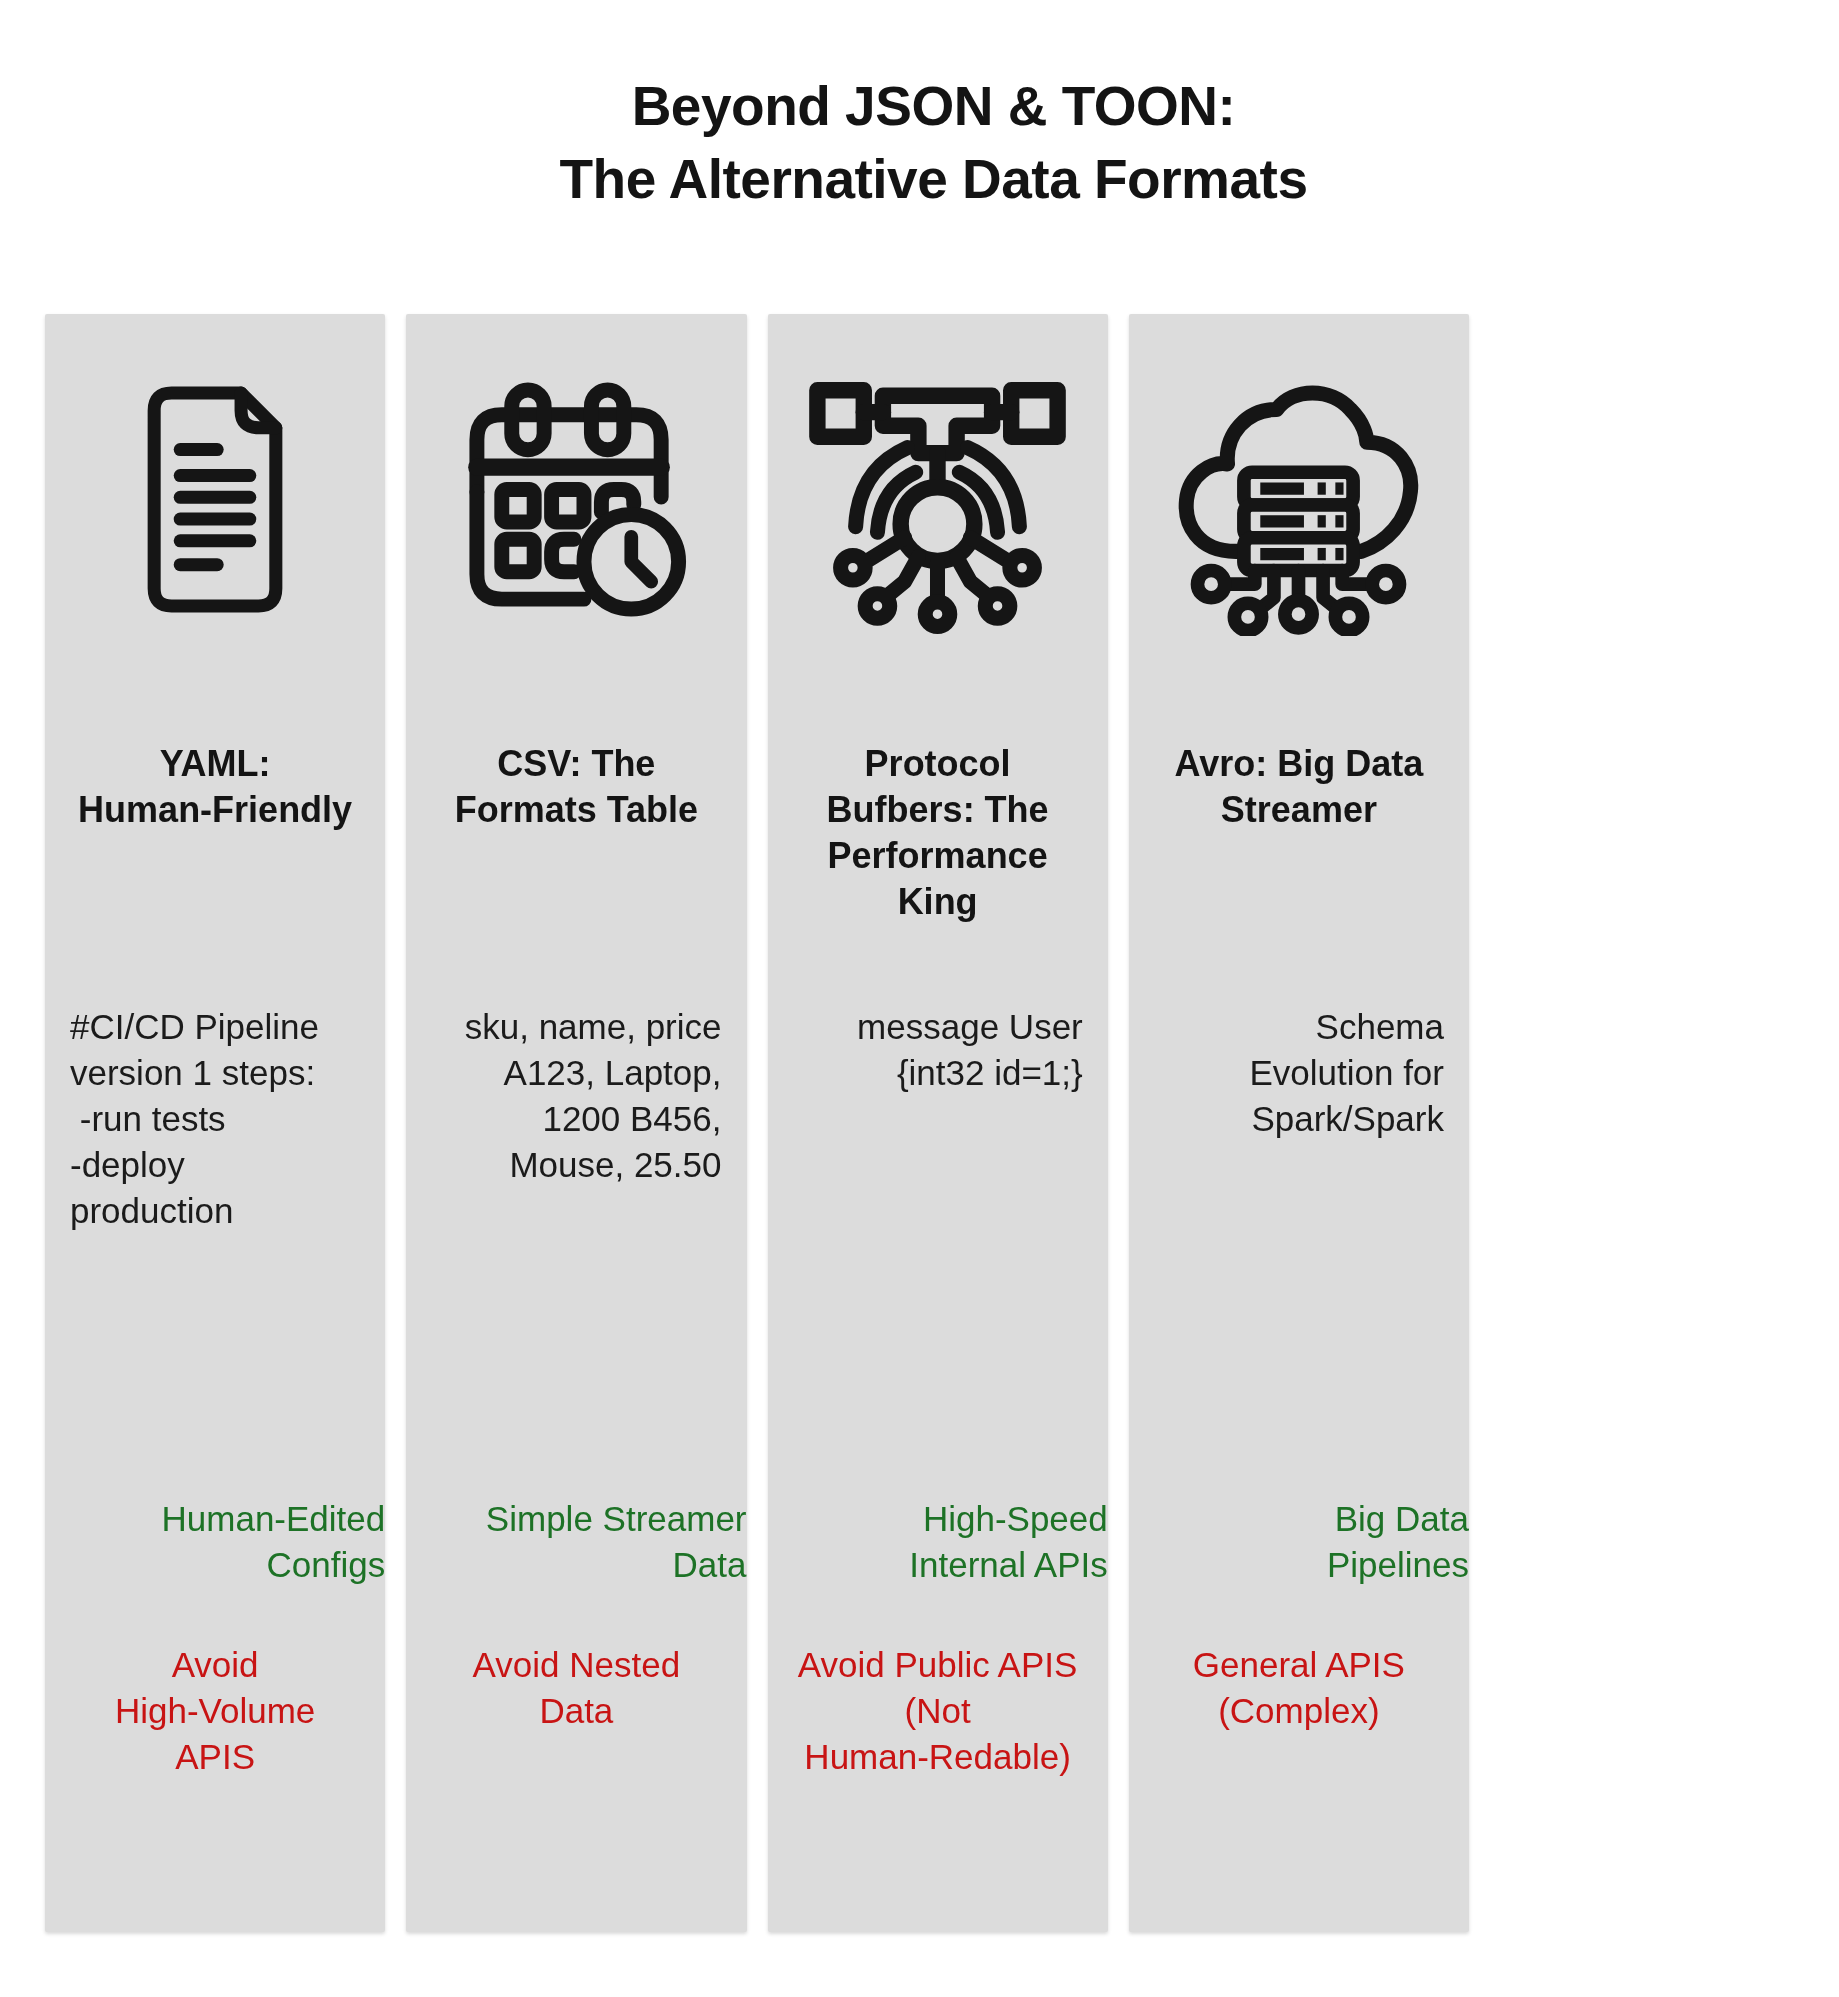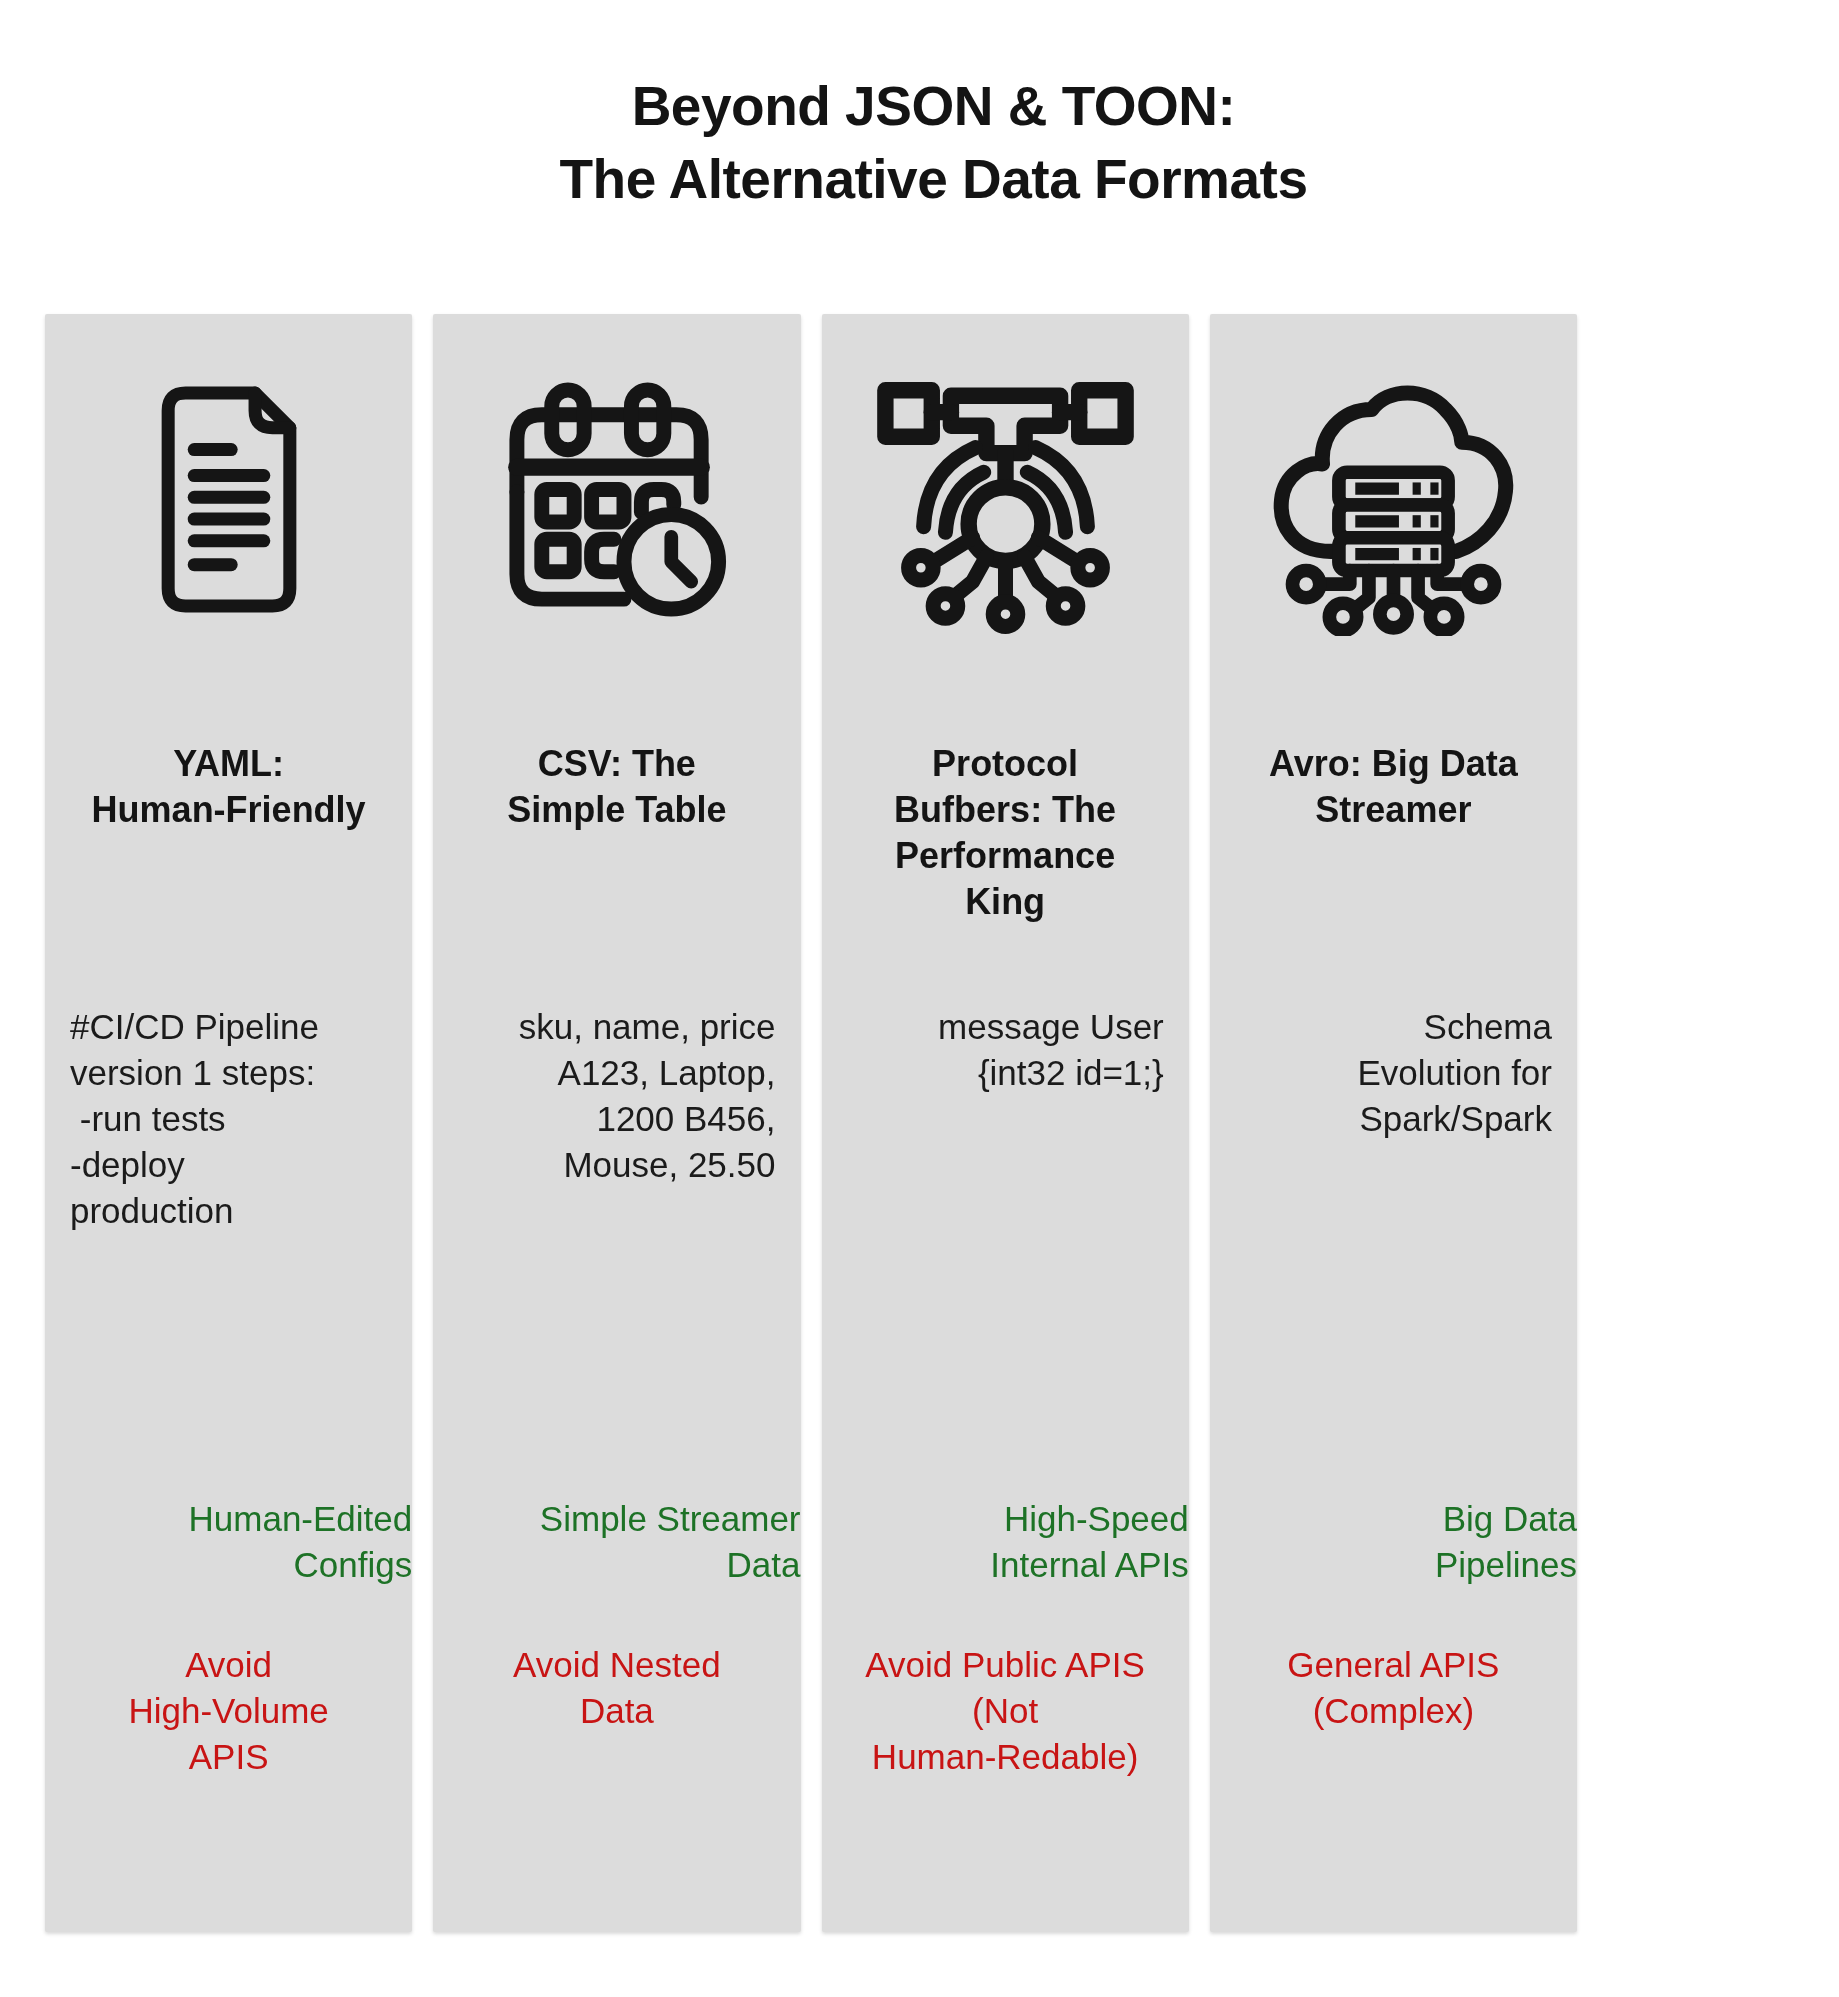--- a/index.html
+++ b/index.html
@@ -24,21 +24,21 @@
     font-weight: 700;
     letter-spacing: -0.5px;
     white-space: pre-line;
     color: var(--text, #141414);
     padding-left: 28px;
   }
   .columns {
     position: absolute;
     left: 45px;
     top: 314px;
-    width: 1532px;
+    width: 1424px;
     height: 1618px;
     display: flex;
     gap: 21px;
   }
   .column {
     flex: 1 1 0;
     position: relative;
     background: var(--column_bg, #dcdcdc);
     border-radius: 2px;
     box-shadow: 0 2px 3.9px rgba(0,0,0,0.15);
@@ -159,21 +159,21 @@
           <rect class="ic" stroke-width="6" x="20" y="46" width="13" height="13" rx="2"></rect>
           <rect class="ic" stroke-width="6" x="40" y="46" width="13" height="13" rx="2"></rect>
           <path class="ic" stroke-width="6" d="M60 55 V51 Q60 46 65 46 H68 Q73 46 73 51 V52"></path>
           <rect class="ic" stroke-width="6" x="20" y="66" width="13" height="13" rx="2"></rect>
           <path class="ic" stroke-width="6" d="M49 66 H45 Q40 66 40 71 V74 Q40 79 45 79 H49"></path>
           <circle class="ic-fill" stroke-width="6" cx="72" cy="75" r="19"></circle>
           <path class="ic" stroke-width="5.5" d="M72 65 V75 L80 83"></path>
         </svg>
       </div>
       <h2 class="col-title">CSV: The
-Simple Table</h2>
+Formats Table</h2>
       <div class="code">sku, name, price
 A123, Laptop,
 1200 B456,
 Mouse, 25.50</div>
       <div class="good">Simple Streamer
 Data</div>
       <div class="bad">Avoid Nested
 Data</div>
     </section>
 

